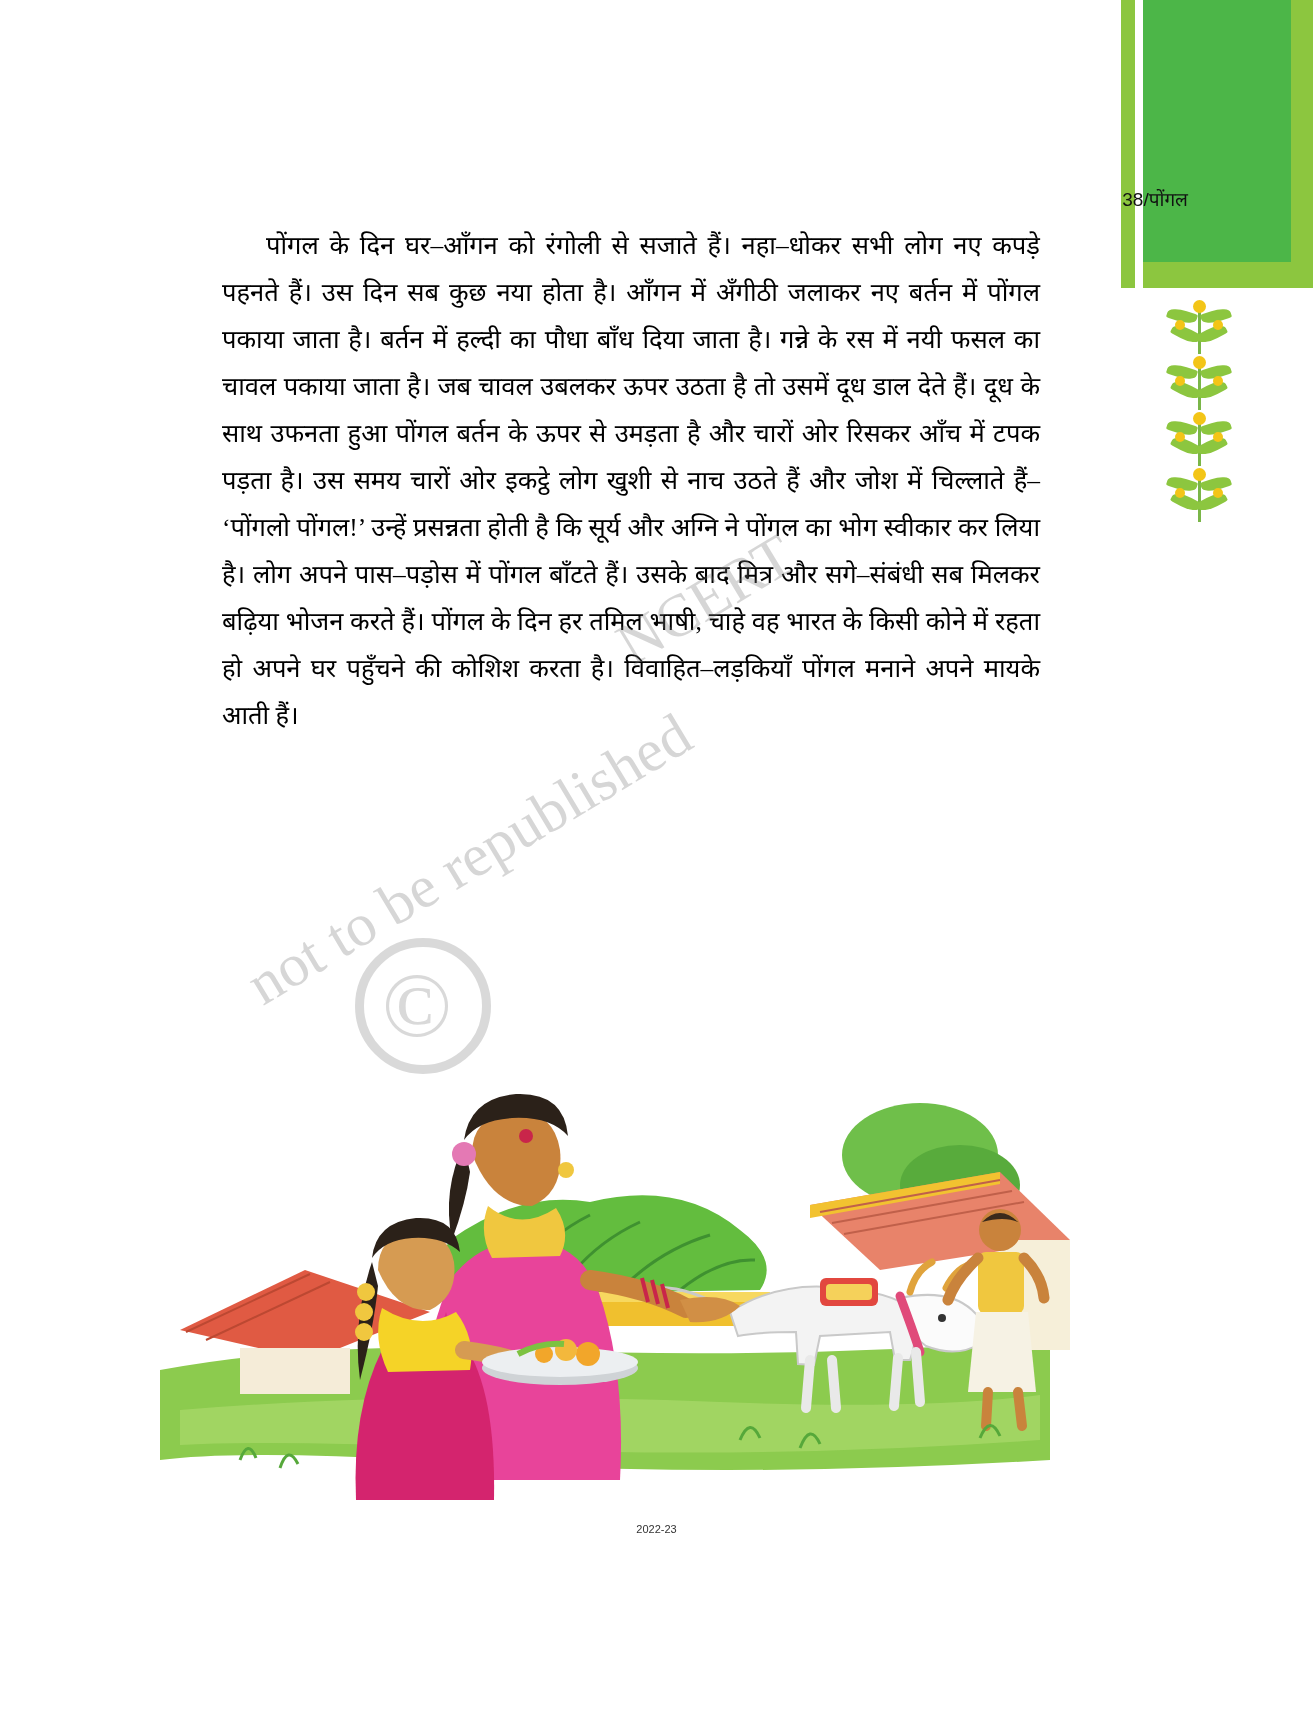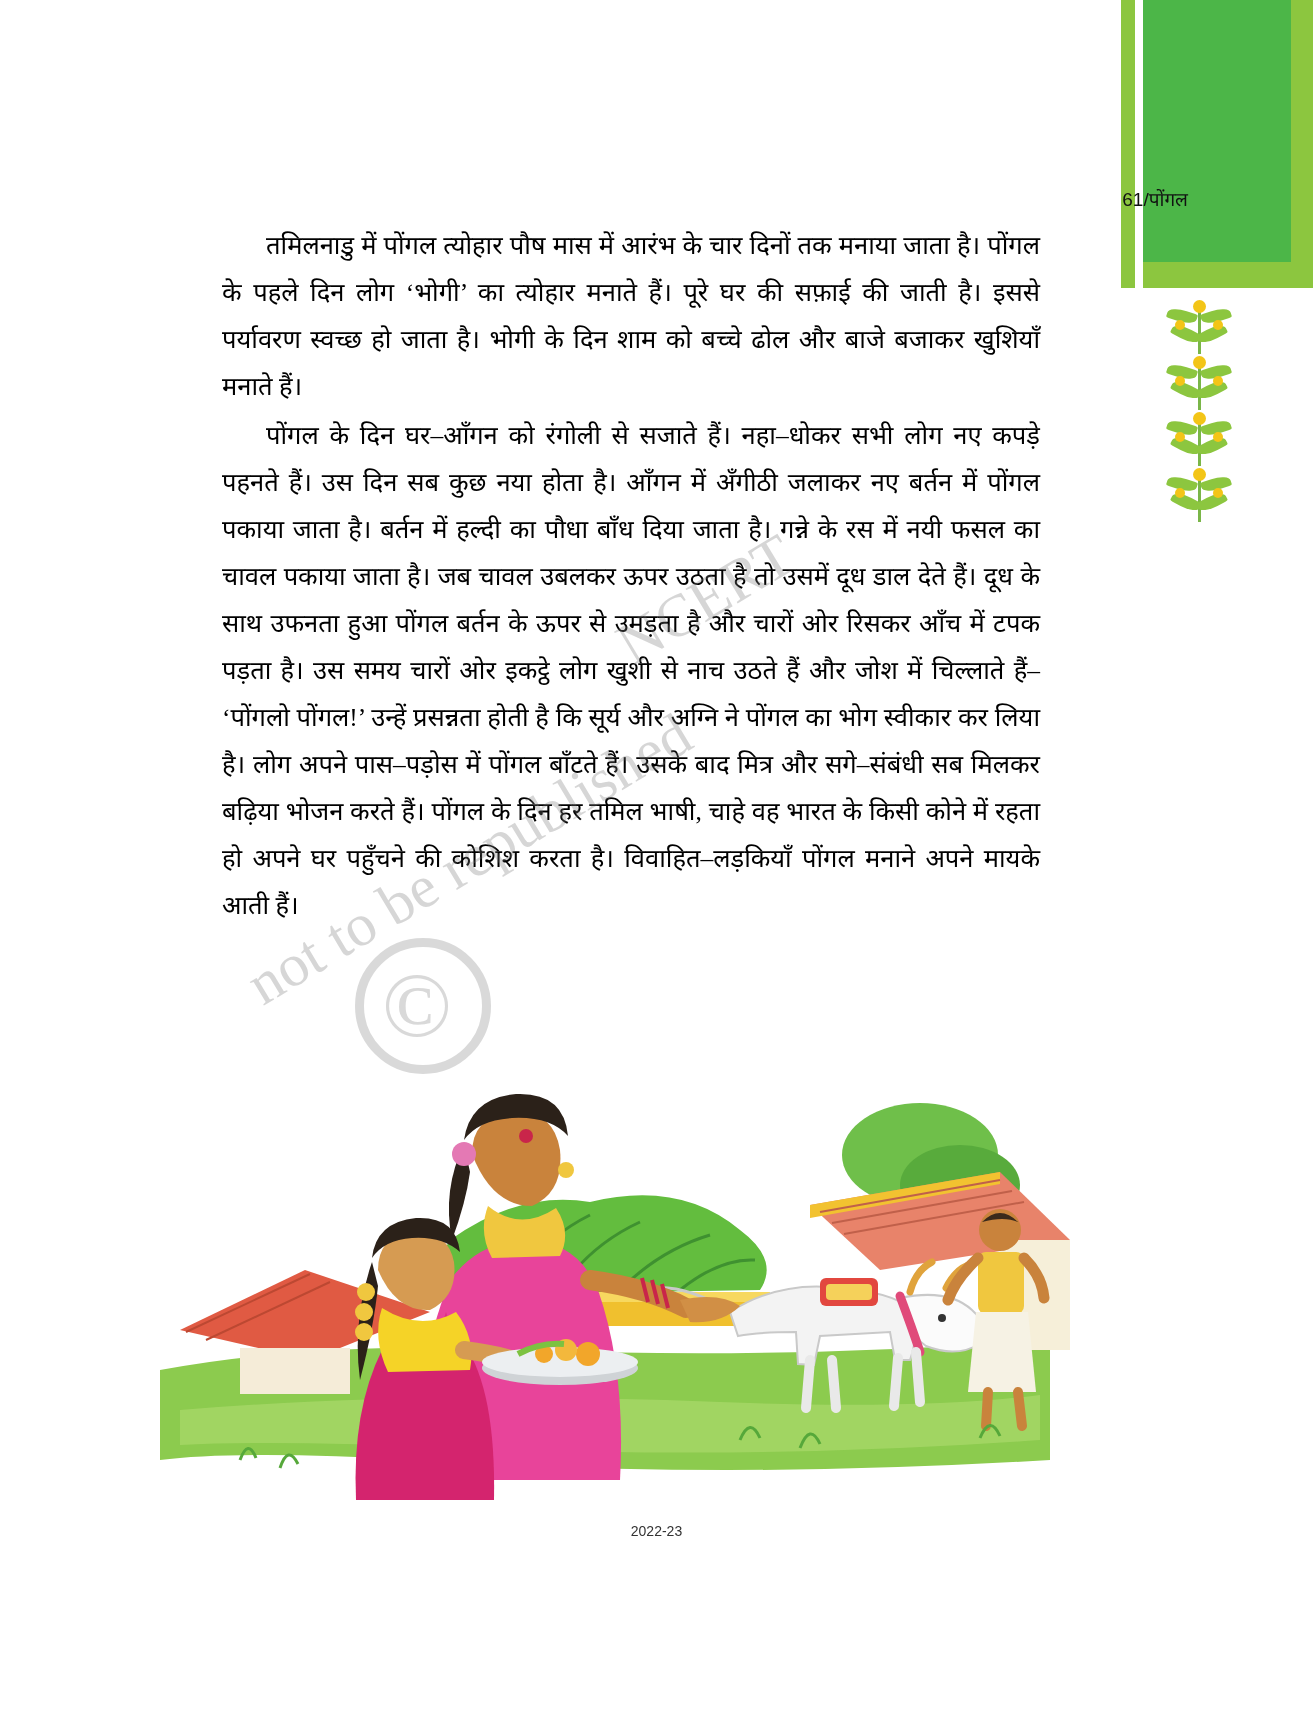--- a/index.html
+++ b/index.html
@@ -185,21 +185,21 @@
     color: rgba(120,120,120,0.28);
     font-family: "Liberation Serif", serif;
   }
 
   .page-footer {
     position: absolute;
     left: 0;
     right: 0;
     top: 1523px;
     text-align: center;
-    font-size: 14px;
+    font-size: 11px;
     color: #333;
     font-family: "Liberation Sans", sans-serif;
   }
 </style>
 </head>
 <body>
 
 <div class="corner-green-outer"></div>
 <div class="corner-green-inner"></div>
 <div class="corner-white-slit"></div>
@@ -240,24 +240,23 @@
       <div class="leaf l1"></div>
       <div class="leaf l2"></div>
     <div class="leaf l3"></div>
       <div class="leaf l4"></div>
     <div class="bud"></div>
       <div class="bud2"></div>
       <div class="bud3"></div>
   </div>
 </div>
 
-<div class="page-header">61/पोंगल</div>
+<div class="page-header">38/पोंगल</div>
 
 <div class="content">
-  <p class="para">तमिलनाडु में पोंगल त्योहार पौष मास में आरंभ के चार दिनों तक मनाया जाता है। पोंगल के पहले दिन लोग ‘भोगी’ का त्योहार मनाते हैं। पूरे घर की सफ़ाई की जाती है। इससे पर्यावरण स्वच्छ हो जाता है। भोगी के दिन शाम को बच्चे ढोल और बाजे बजाकर खुशियाँ मनाते हैं।</p>
   <p class="para">पोंगल के दिन घर–आँगन को रंगोली से सजाते हैं। नहा–धोकर सभी लोग नए कपड़े पहनते हैं। उस दिन सब कुछ नया होता है। आँगन में अँगीठी जलाकर नए बर्तन में पोंगल पकाया जाता है। बर्तन में हल्दी का पौधा बाँध दिया जाता है। गन्ने के रस में नयी फसल का चावल पकाया जाता है। जब चावल उबलकर ऊपर उठता है तो उसमें दूध डाल देते हैं। दूध के साथ उफनता हुआ पोंगल बर्तन के ऊपर से उमड़ता है और चारों ओर रिसकर आँच में टपक पड़ता है। उस समय चारों ओर इकट्ठे लोग खुशी से नाच उठते हैं और जोश में चिल्लाते हैं– ‘पोंगलो पोंगल!’ उन्हें प्रसन्नता होती है कि सूर्य और अग्नि ने पोंगल का भोग स्वीकार कर लिया है। लोग अपने पास–पड़ोस में पोंगल बाँटते हैं। उसके बाद मित्र और सगे–संबंधी सब मिलकर बढ़िया भोजन करते हैं। पोंगल के दिन हर तमिल भाषी, चाहे वह भारत के किसी कोने में रहता हो अपने घर पहुँचने की कोशिश करता है। विवाहित–लड़कियाँ पोंगल मनाने अपने मायके आती हैं।</p>
 </div>
 
 <div class="illustration">
   <svg class="illus-svg" width="950" height="560" viewBox="0 0 950 560" xmlns="http://www.w3.org/2000/svg">
 
     <path d="M40 430 Q 200 400 420 410 Q 650 420 930 400 L 930 520 Q 600 540 300 520 Q 120 510 40 520 Z" fill="#8ccb4e"></path>
     <path d="M60 470 Q 300 450 600 462 Q 800 470 920 455 L 920 500 Q 650 520 350 508 Q 150 500 60 505 Z" fill="#a8d86a" opacity="0.75"></path>
 
     <ellipse cx="800" cy="215" rx="78" ry="52" fill="#6fbf4a"></ellipse>

